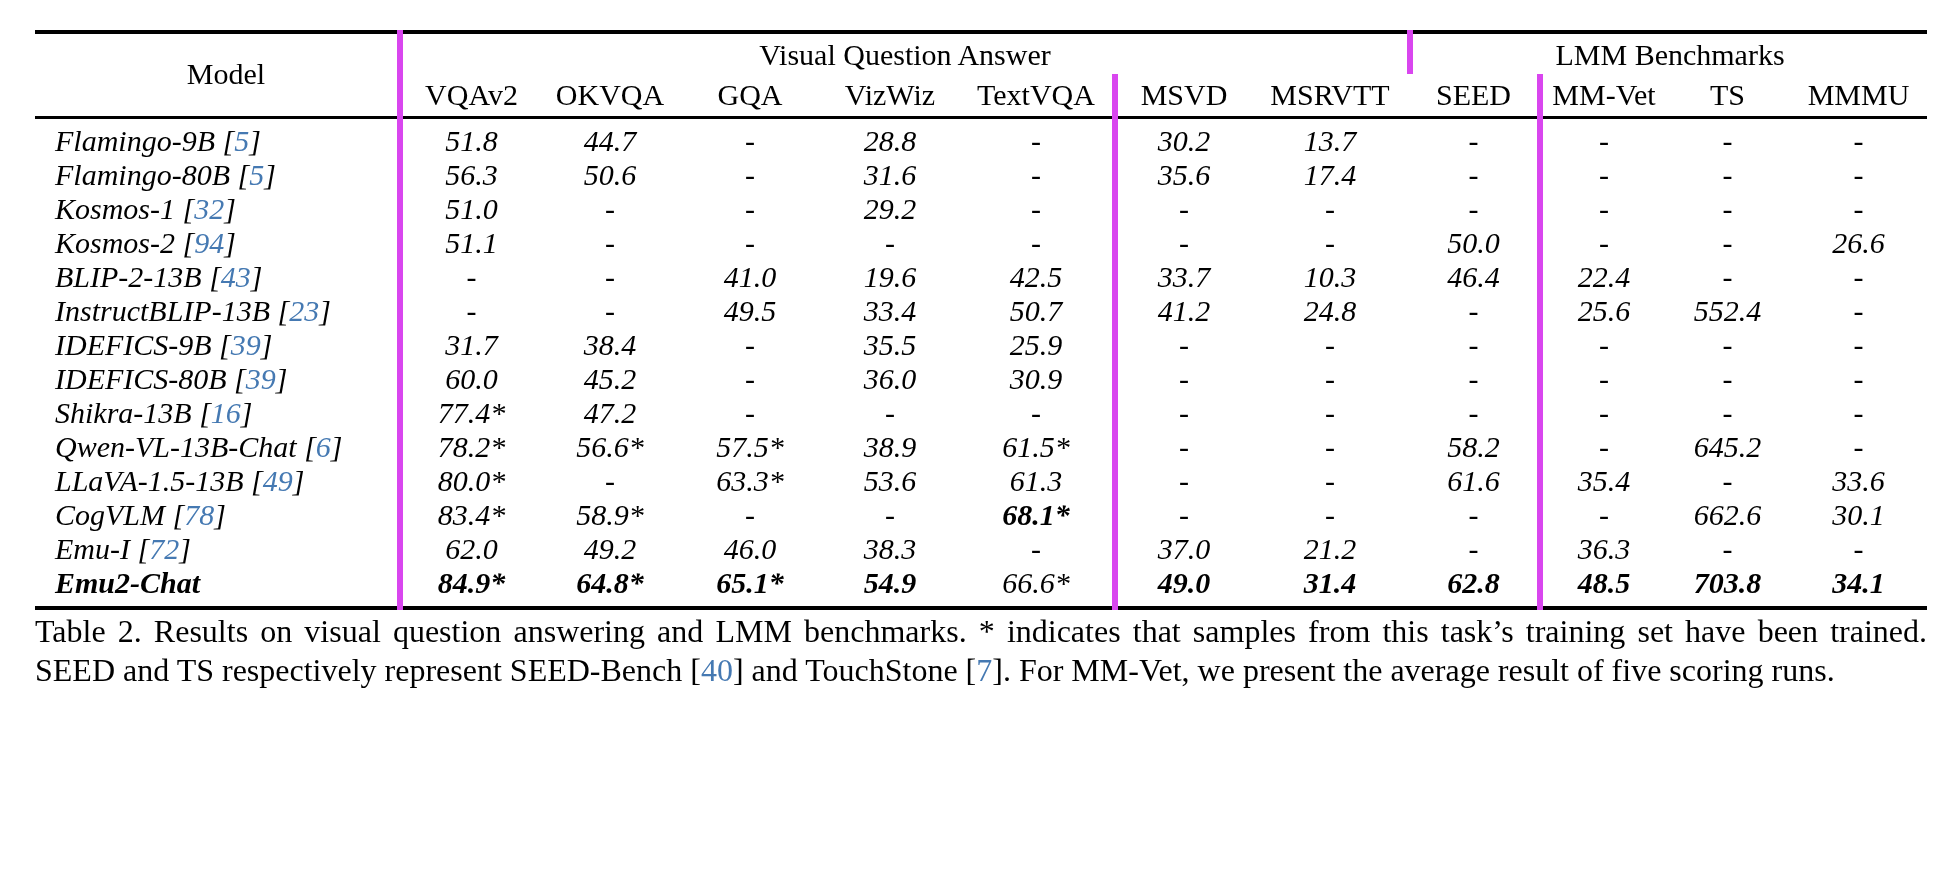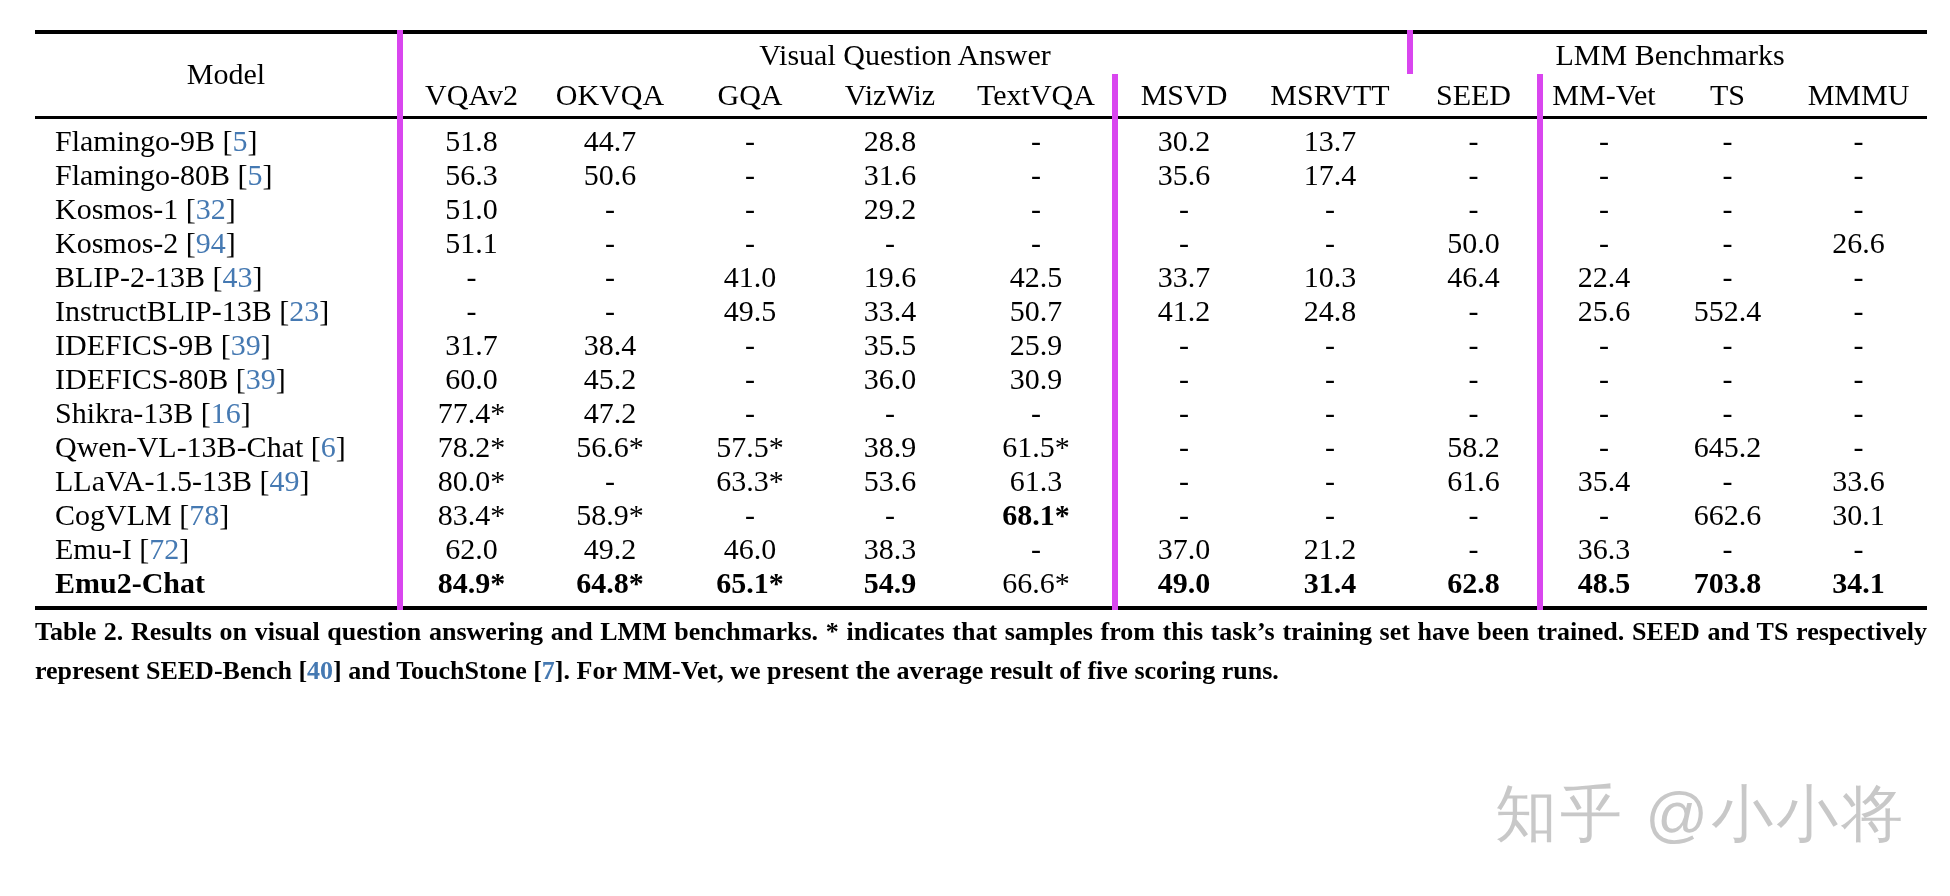--- a/index.html
+++ b/index.html
@@ -31,39 +31,38 @@
     font-weight: normal;
     font-size: 30px;
     text-align: center;
     padding: 0;
     white-space: nowrap;
     overflow: hidden;
   }
   tr.group-header-row th { height: 38px; vertical-align: bottom; padding-bottom: 2px; }
   tr.column-header-row th { height: 42px; vertical-align: middle; }
   .model-h { text-align: right; padding-left: 20px !important; vertical-align: middle !important; }
-  tbody { border-top: 3px solid #000; }
+  tbody { border-top: 3px solid #000; font-style: italic; }
   tbody td { height: 34px; vertical-align: middle; }
   tbody tr:first-child td { padding-top: 5px; }
   tbody tr:last-child td { padding-bottom: 6px; }
   .bl { border-left: 6px solid #d946ef; }
   .model-cell { text-align: left !important; padding-left: 20px !important; }
   .b { font-weight: bold !important; }
   .cite { color: #4579b2; }
   .caption {
     position: absolute;
     left: 35px;
     top: 612px;
     width: 1892px;
     margin: 0;
-    font-size: 26px;
+    font-size: 32px;
     line-height: 39px;
     text-align: justify;
     z-index: 2;
-    font-weight: bold;
   }
   .watermark {
     position: absolute;
     left: 1495px;
     top: 772px;
     font-size: 62px;
     color: #9c9c9c;
     opacity: 0.55;
     letter-spacing: 3px;
     white-space: nowrap;
@@ -306,15 +305,14 @@
           <td class=" b">62.8</td>
           <td class="bl b">48.5</td>
           <td class=" b">703.8</td>
           <td class=" b">34.1</td>
         </tr>
       </tbody>
   </table>
 
   <p class="caption" id="caption"><span>Table 2.  Results on visual question answering and LMM benchmarks.  * indicates that samples from this task’s training set have been trained.  SEED and TS respectively represent SEED-Bench [</span><span class="cite">40</span><span>] and TouchStone [</span><span class="cite">7</span><span>].  For MM-Vet, we present the average result of five scoring runs.</span></p>
 
-  <div class="watermark">知乎 @小小将</div>
 
 </div>
 
 </body></html>

